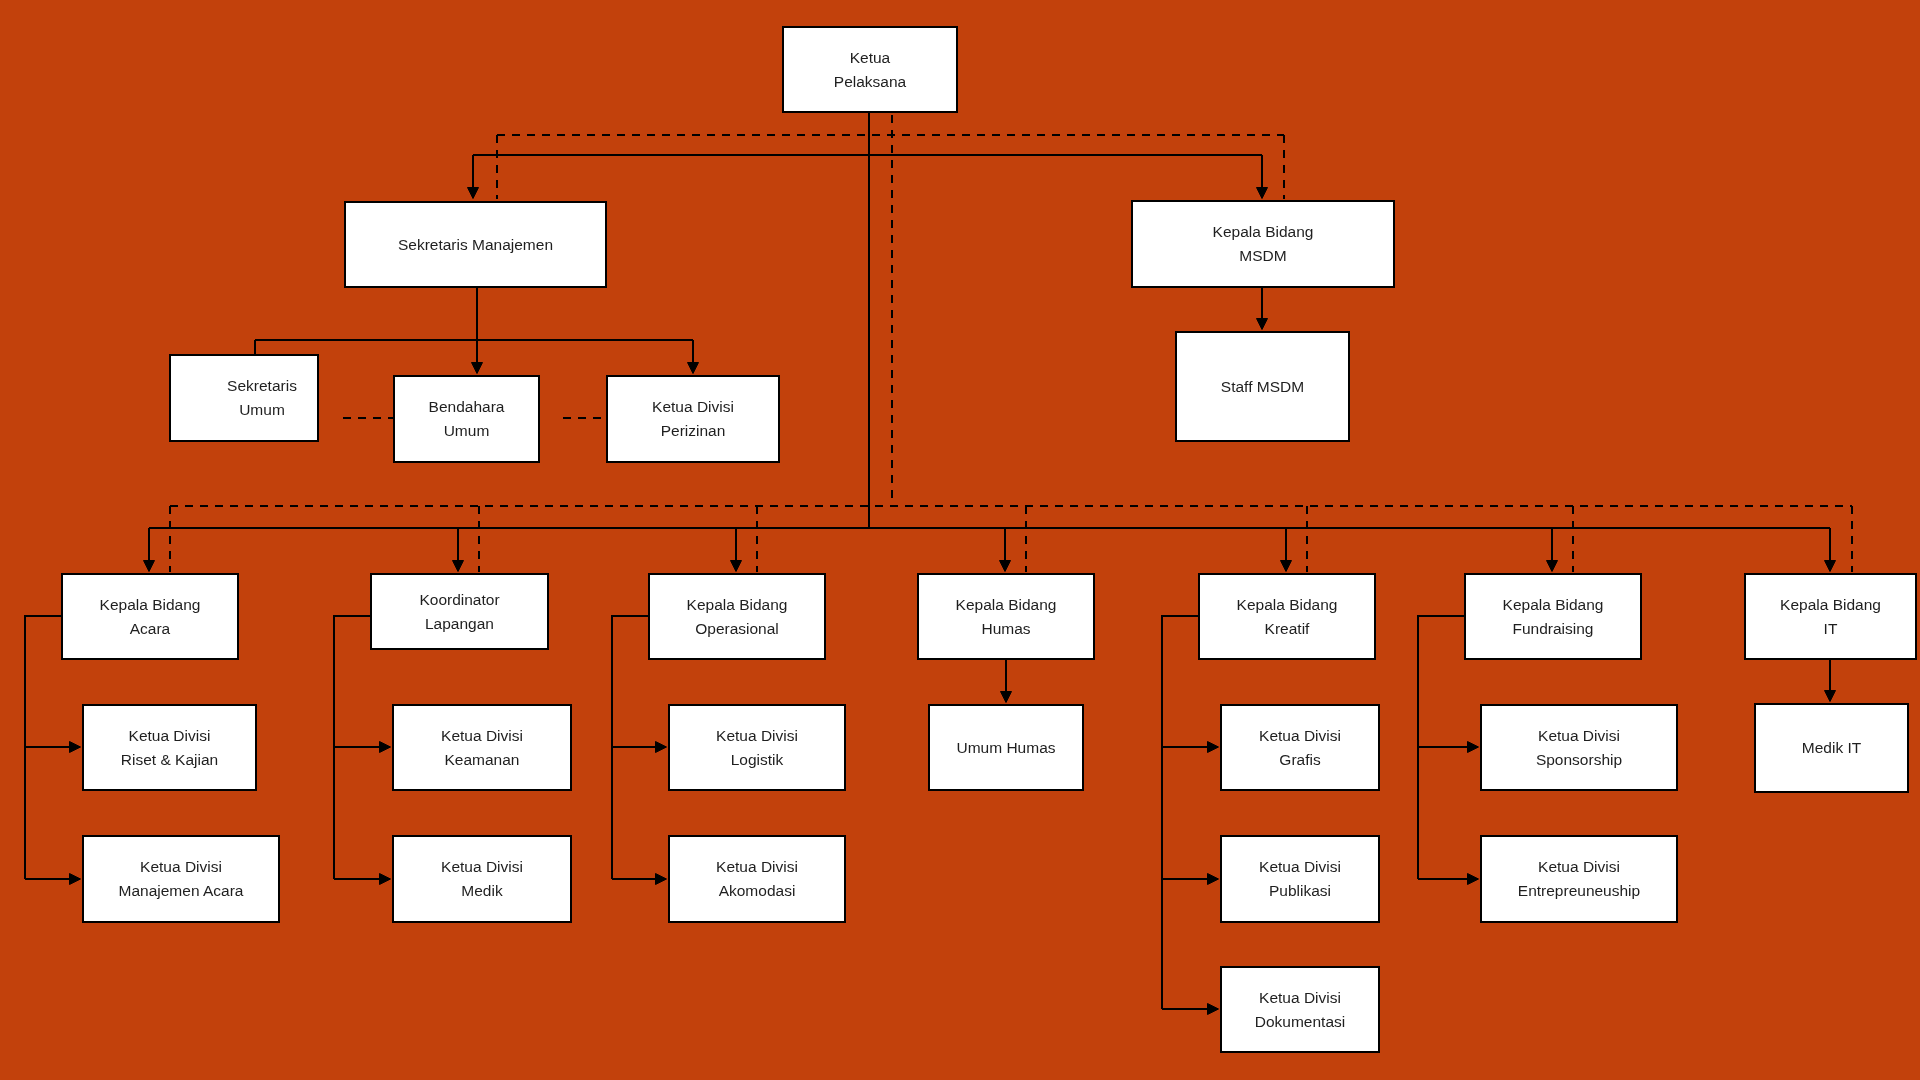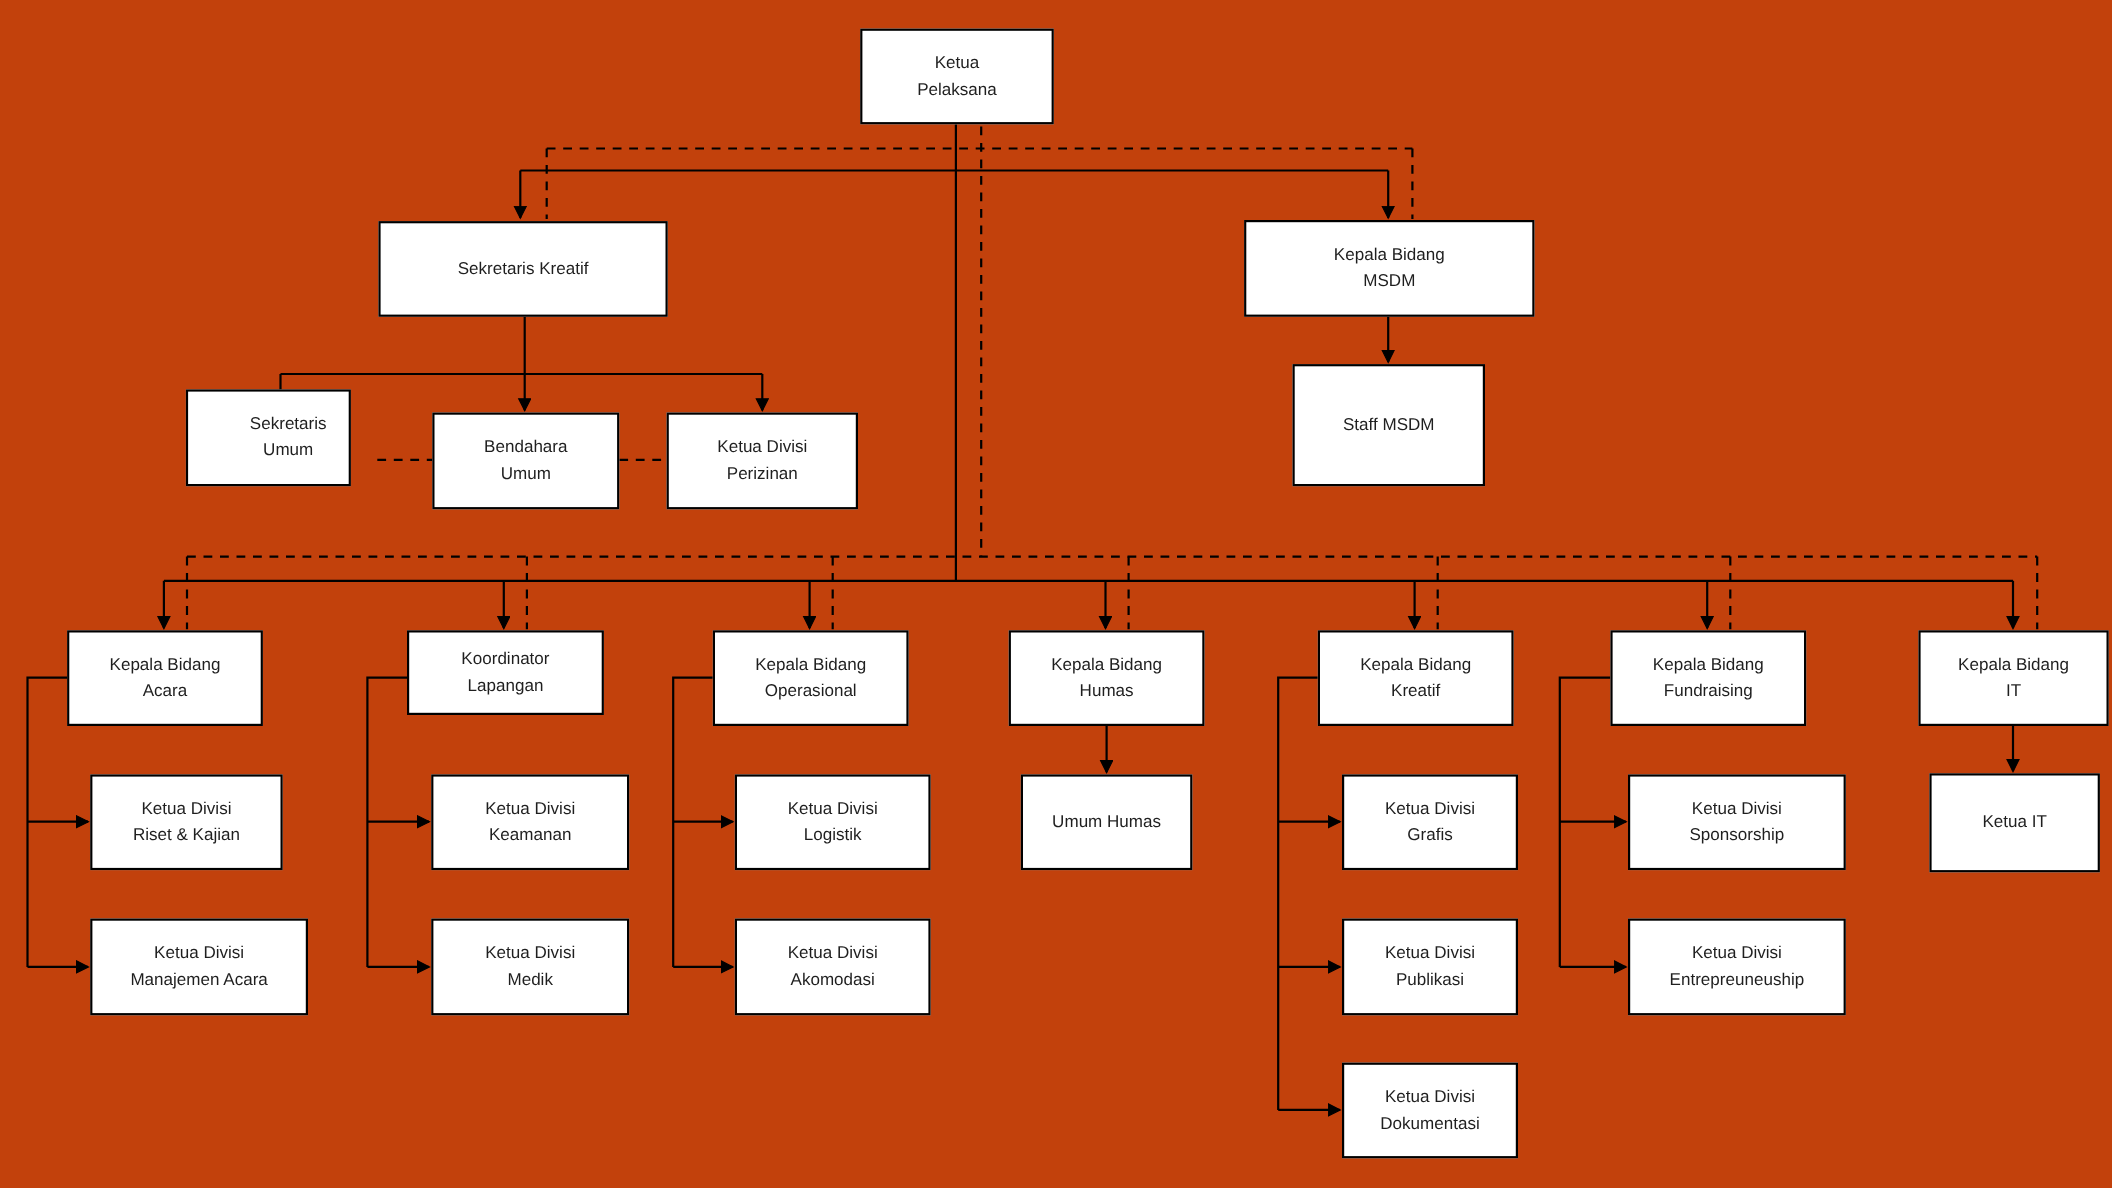--- a/index.html
+++ b/index.html
@@ -112,34 +112,34 @@
         <polyline points="1418,747 1478,747" class="edge" marker-end="url(#arrowhead)"></polyline>
         <polyline points="1418,879 1478,879" class="edge" marker-end="url(#arrowhead)"></polyline>
       </g>
   </svg>
   <div id="node-layer">
       <div class="node" style="left: 782px; top: 26px; width: 176px; height: 87px;">
         <span class="label">Ketua
 Pelaksana</span>
       </div>
       <div class="node" style="left: 344px; top: 201px; width: 263px; height: 87px;">
-        <span class="label">Sekretaris Kreatif</span>
+        <span class="label">Sekretaris Manajemen</span>
       </div>
       <div class="node" style="left: 1131px; top: 200px; width: 264px; height: 88px;">
         <span class="label">Kepala Bidang
 MSDM</span>
       </div>
       <div class="node" style="left: 1175px; top: 331px; width: 175px; height: 111px;">
         <span class="label">Staff MSDM</span>
       </div>
       <div class="node" style="left: 169px; top: 354px; width: 150px; height: 88px; padding-left: 36px;">
         <span class="label">Sekretaris
 Umum</span>
       </div>
-      <div class="node" style="left: 393px; top: 375px; width: 170px; height: 88px; text-align: center;">
+      <div class="node" style="left: 393px; top: 375px; width: 147px; height: 88px; text-align: center;">
         <span class="label">Bendahara
 Umum</span>
       </div>
       <div class="node" style="left: 606px; top: 375px; width: 174px; height: 88px;">
         <span class="label">Ketua Divisi
 Perizinan</span>
       </div>
       <div class="node" style="left: 61px; top: 573px; width: 178px; height: 87px;">
         <span class="label">Kepala Bidang
 Acara</span>
@@ -209,16 +209,16 @@
       </div>
       <div class="node" style="left: 1480px; top: 704px; width: 198px; height: 87px;">
         <span class="label">Ketua Divisi
 Sponsorship</span>
       </div>
       <div class="node" style="left: 1480px; top: 835px; width: 198px; height: 88px;">
         <span class="label">Ketua Divisi
 Entrepreuneuship</span>
       </div>
       <div class="node" style="left: 1754px; top: 703px; width: 155px; height: 90px;">
-        <span class="label">Ketua IT</span>
+        <span class="label">Medik IT</span>
       </div>
     </div>
 </div>
 
 </body></html>

